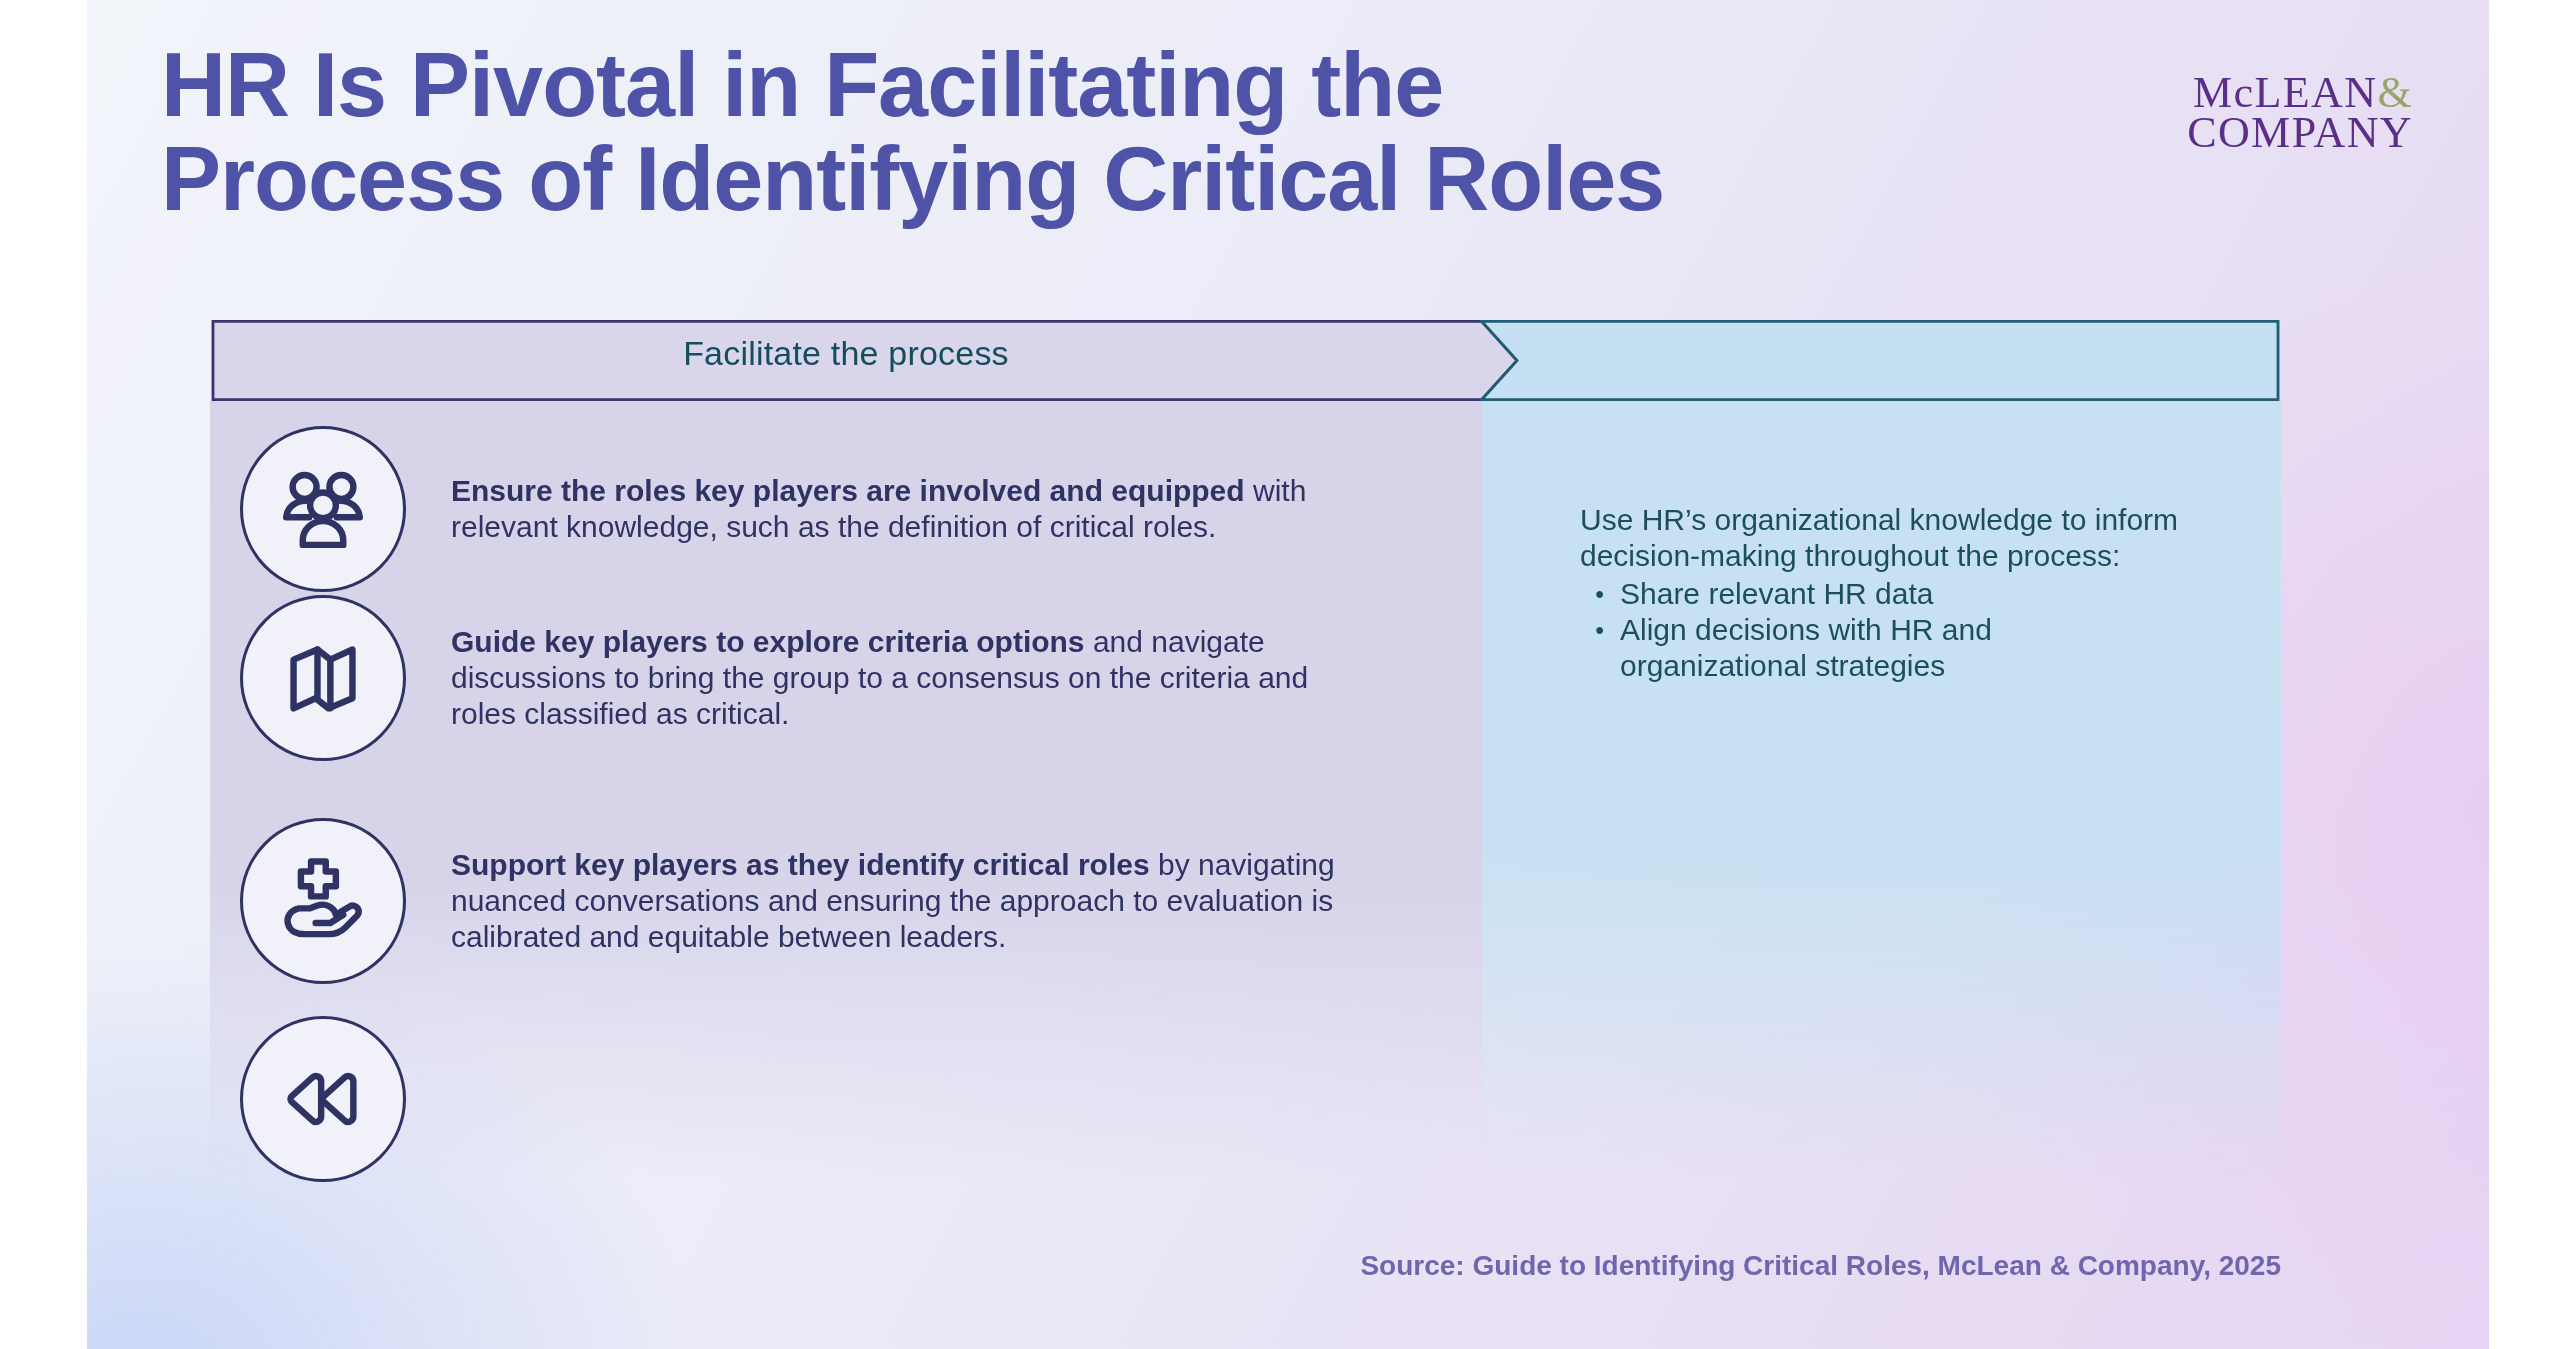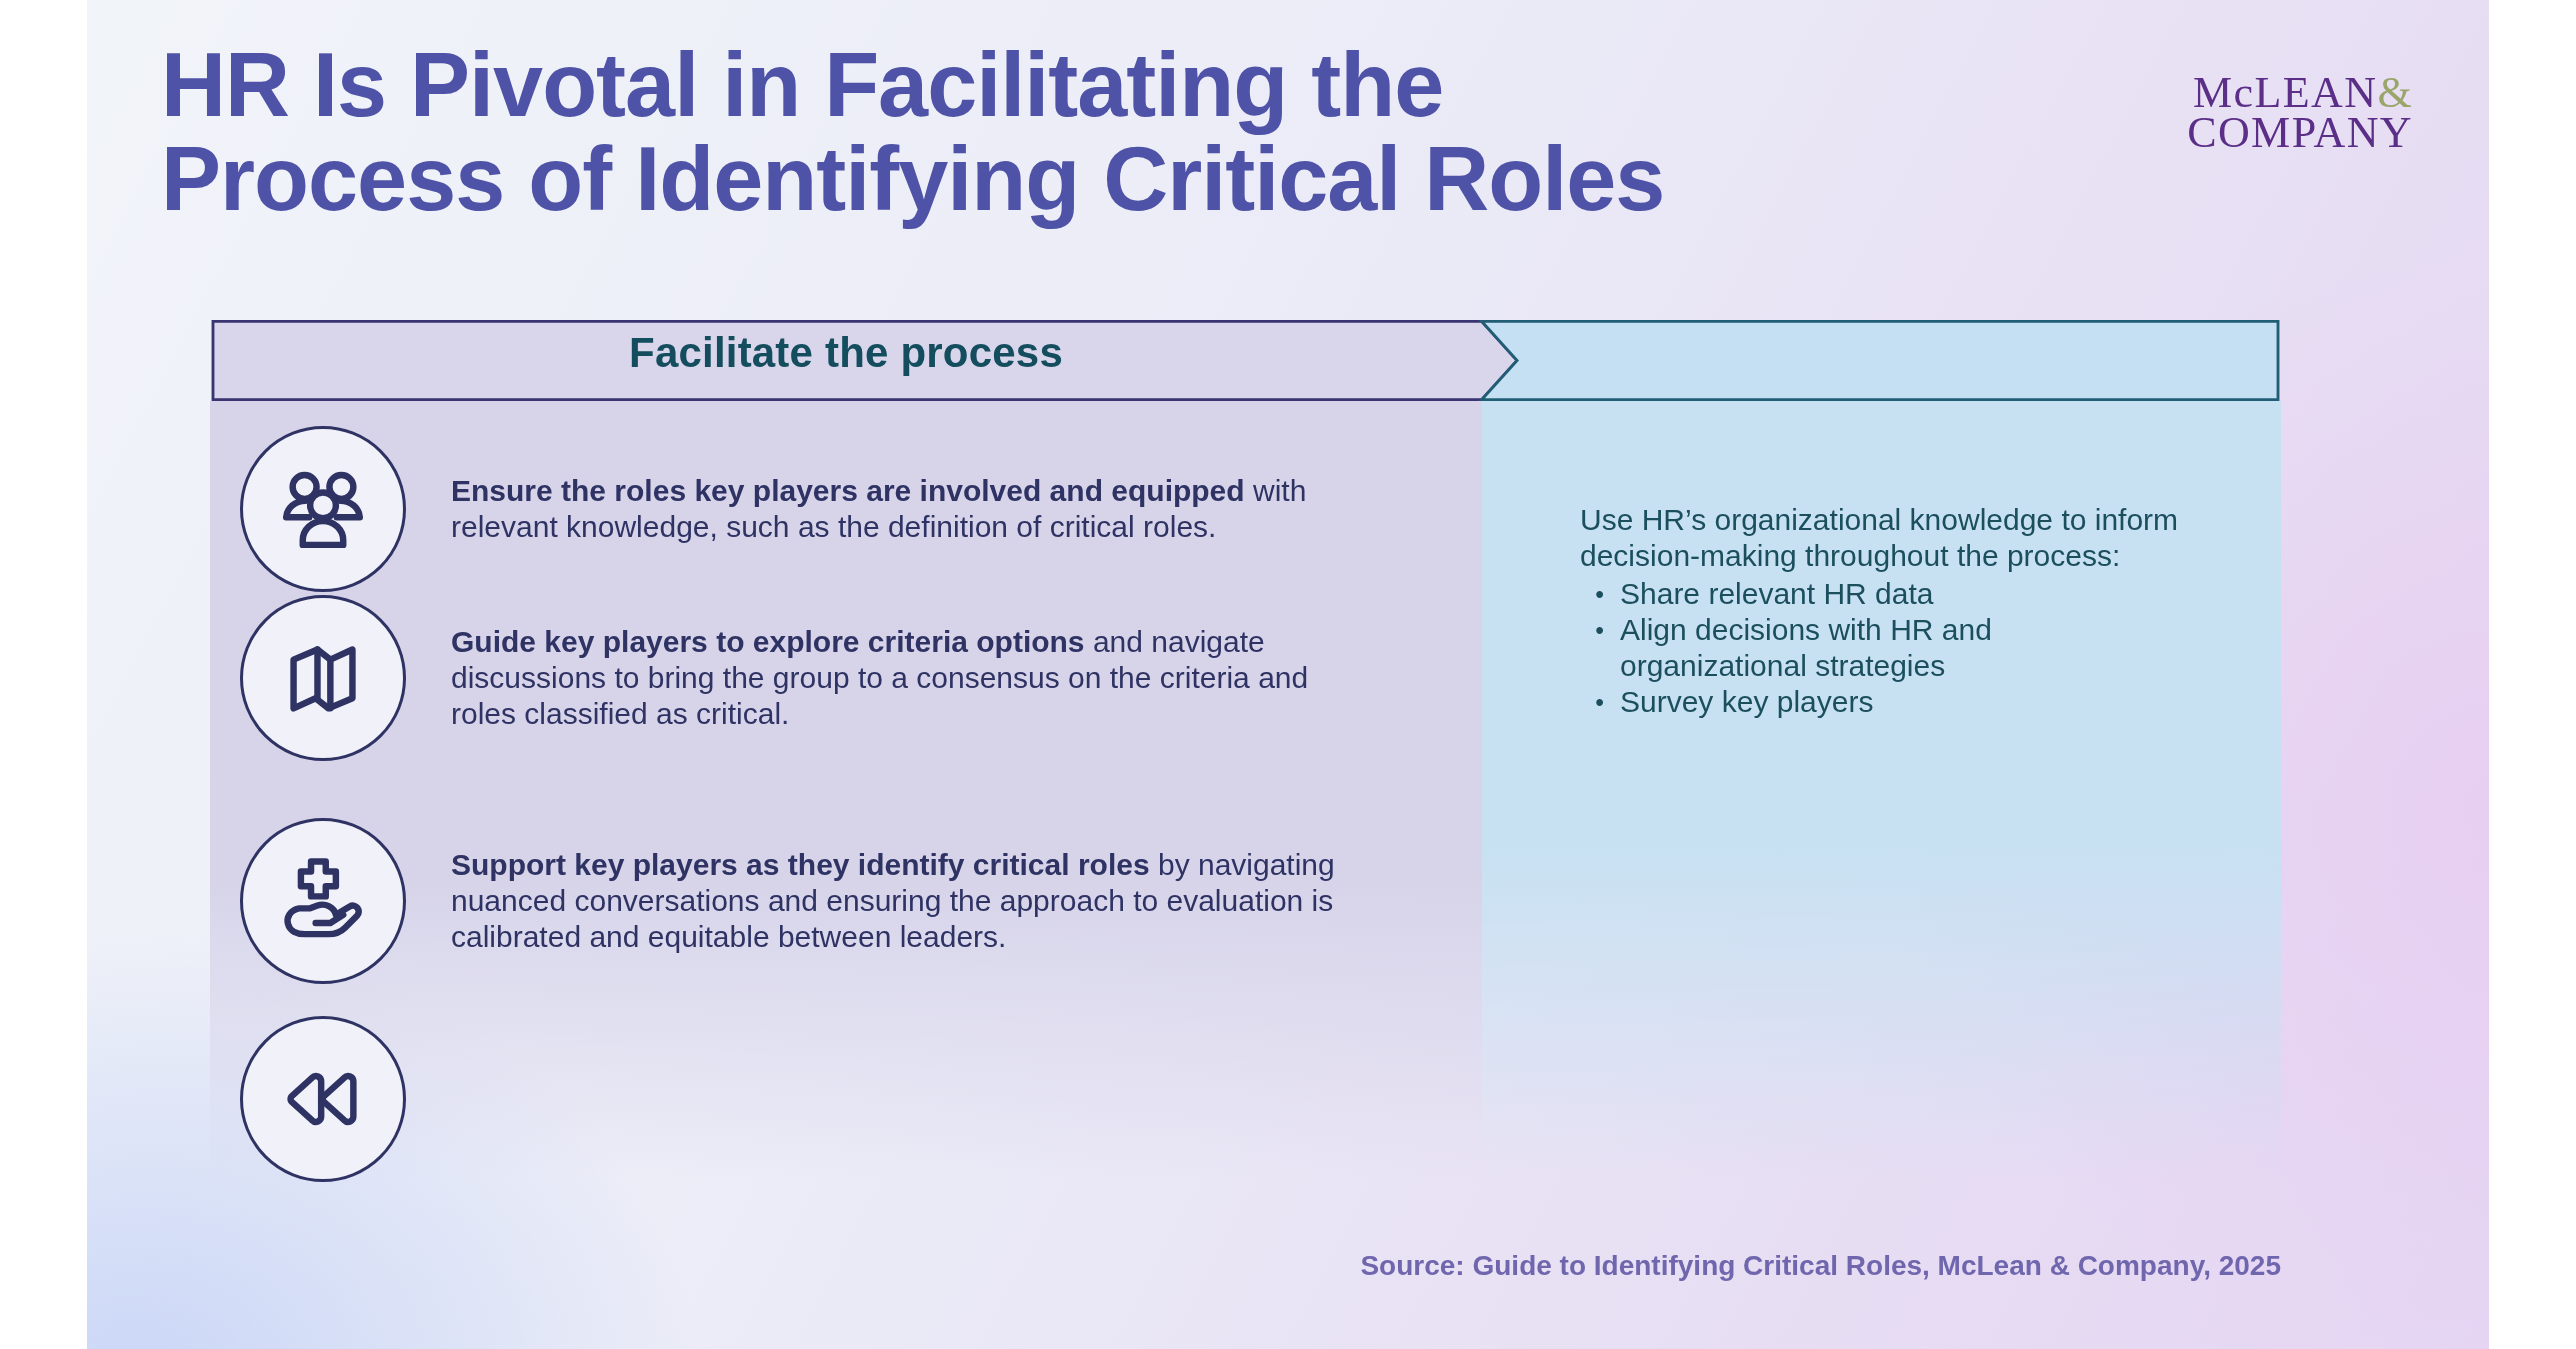--- a/index.html
+++ b/index.html
@@ -45,21 +45,21 @@
     left:123px;width:1272px;
     background:linear-gradient(to bottom, var(--left-panel) 0%, var(--left-panel) 60%, rgba(215,212,234,0) 97%);
   }
   .panel.right{
     left:1395px;width:799px;
     background:linear-gradient(to bottom, var(--right-panel) 0%, var(--right-panel) 55%, rgba(199,225,242,0) 97%);
   }
   .header-svg{position:absolute;left:123px;top:320px;width:2071px;height:81px;}
   .header-label{
     position:absolute;top:320px;height:66px;display:flex;align-items:center;justify-content:center;
-    font-size:42px;color:var(--teal-text);letter-spacing:0.2px;font-weight:bold;
+    font-size:34px;color:var(--teal-text);letter-spacing:0.2px;
   }
   .header-label.left{left:123px;width:1272px;}
   .header-label.right{left:1395px;width:799px;padding-left:38px;}
   .item-row{
     position:absolute;left:153px;display:flex;align-items:center;gap:45px;height:166px;
   }
   .item-circle{
     width:166px;height:166px;border-radius:50%;flex:0 0 auto;
     border:3.3px solid var(--navy);background:var(--circle-fill);
     display:flex;align-items:center;justify-content:center;
@@ -163,21 +163,20 @@
           </g>
         </svg>
       </div>
     </div>
 
     <div class="right-text">
       <div>Use HR’s organizational knowledge to inform decision-making throughout the process:</div>
       <ul>
         <li>Share relevant HR data</li>
         <li>Align decisions with HR and organizational strategies</li>
-        <li>Survey key players</li>
       </ul>
     </div>
 
     <div class="source">Source: Guide to Identifying Critical Roles, McLean &amp; Company, 2025</div>
 
   </div>
 </div>
 
 
 </body></html>

